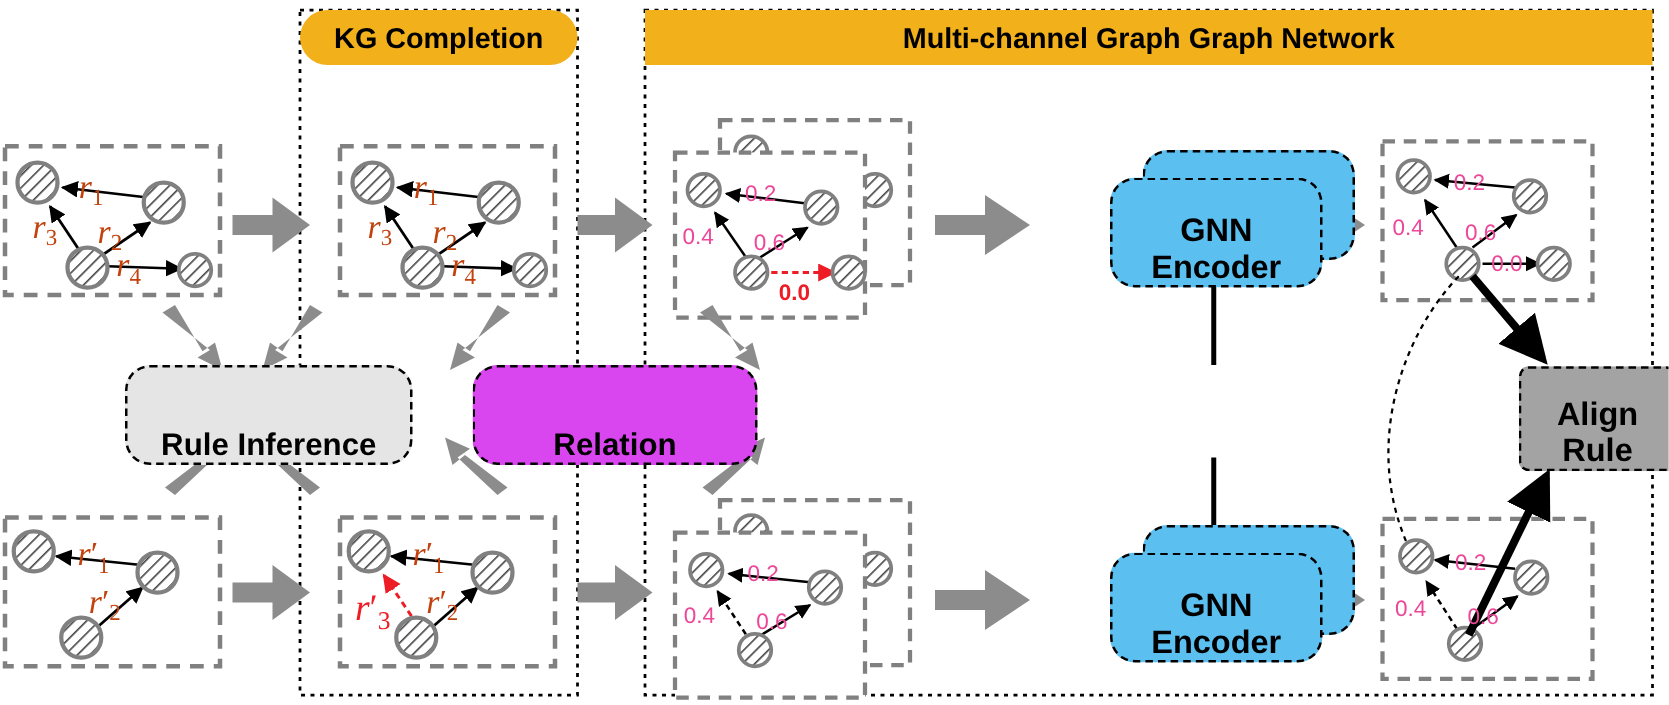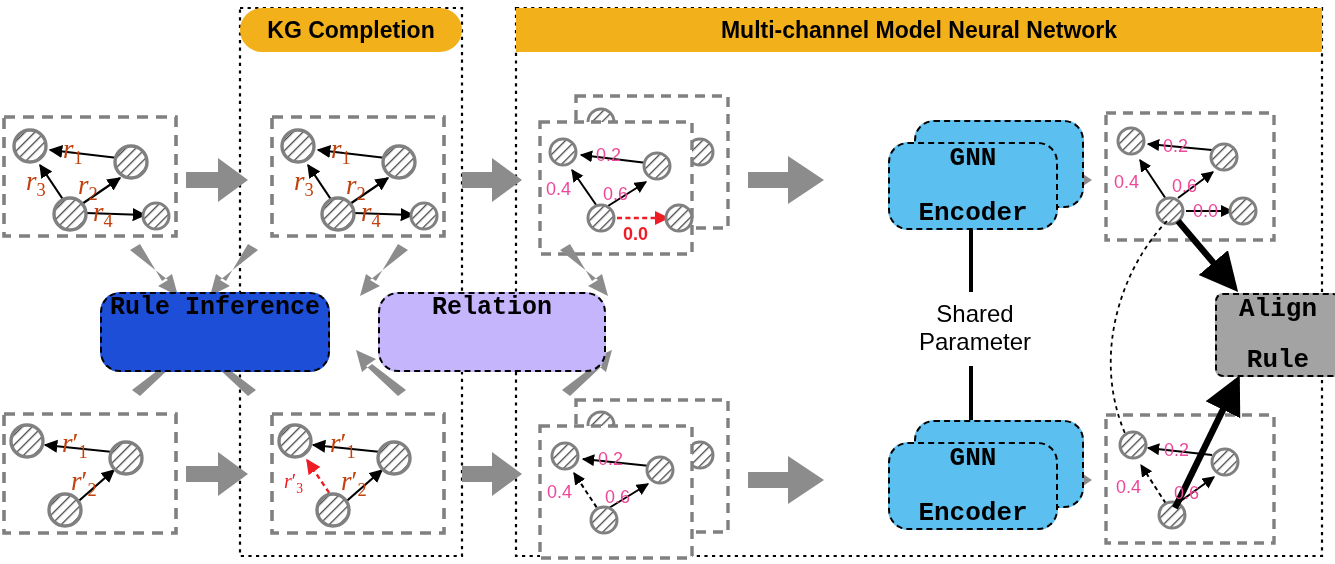--- a/index.html
+++ b/index.html
@@ -4,22 +4,22 @@
 <style>
   html,body{margin:0;padding:0;background:#ffffff;}
   body{width:1335px;height:564px;font-family:"Liberation Sans",sans-serif;}
   #stage{position:relative;width:1335px;height:564px;overflow:hidden;background:#fff;}
   #canvas{position:absolute;left:0;top:0;width:1335px;height:564px;}
   .banner{position:absolute;display:flex;align-items:center;justify-content:center;
           color:#000;font-weight:700;font-family:"Liberation Sans",sans-serif;}
   .bnr-kg{left:240px;top:8px;width:222px;height:44px;font-size:23px;border-radius:22px;}
   .bnr-mc{left:516px;top:8px;width:806px;height:44px;font-size:23px;}
   .bluebox{position:absolute;display:flex;flex-direction:column;align-items:center;
-           justify-content:space-between;color:#000;font-weight:700;line-height:1.12;
-           font-family:Liberation Mono, monospace;text-align:center;}
+           justify-content:flex-end;color:#000;font-weight:700;line-height:1.12;
+           font-family:Liberation Sans, sans-serif;text-align:center;}
   .bb-rule{left:100px;top:292px;width:226px;height:76px;font-size:25px;}
   .bb-relw{left:378px;top:292px;width:224px;height:76px;font-size:25px;}
   .bb-gnn1{left:888px;top:142px;width:166px;height:84px;font-size:26px;}
   .bb-gnn2{left:888px;top:442px;width:166px;height:84px;font-size:26px;}
   .bb-align{left:1203px;top:293px;width:122px;height:80px;font-size:26px;}
   .shared{position:absolute;left:895px;top:296px;width:160px;height:64px;
           display:flex;flex-direction:column;align-items:center;justify-content:center;
           font-size:24px;color:#000;line-height:1.18;text-align:center;
           font-family:"Liberation Sans",sans-serif;}
   .rlab{position:absolute;font-family:"Liberation Serif",serif;font-style:italic;
@@ -214,48 +214,44 @@
       <path d="M560,250 L598,280 L588,286 L608,296 L602,274 L592,281 L570,244 z"></path>
       <path d="M398,396 L366,366 L376,359 L356,350 L362,372 L372,364 L406,390 z"></path>
       <path d="M570,396 L602,366 L592,359 L612,350 L606,372 L596,364 L562,390 z"></path>
     </g>
   </svg>
 
   <div class="banner bnr-kg" style="background: rgb(242, 176, 26);">
     <span>KG Completion</span>
   </div>
   <div class="banner bnr-mc" style="background: rgb(242, 176, 26);">
-    <span>Multi-channel Model Neural Network</span>
-  </div>
-
-  <div class="bluebox bb-rule" style="background: #1d4ed8; border: 2.4px dashed rgb(0, 0, 0); border-radius: 20px;">
+    <span>Multi-channel Graph Graph Network</span>
+  </div>
+
+  <div class="bluebox bb-rule" style="background: #e5e5e5; border: 2.4px dashed rgb(0, 0, 0); border-radius: 20px;">
     <span>Rule Inference</span>
   </div>
-  <div class="bluebox bb-relw" style="background: #c4b5fd; border: 2.4px dashed rgb(0, 0, 0); border-radius: 20px;">
+  <div class="bluebox bb-relw" style="background: #d946ef; border: 2.4px dashed rgb(0, 0, 0); border-radius: 20px;">
     <span>Relation</span>
   </div>
   <div class="bluebox" style="left: 914px; top: 120px; width: 166px; height: 84px; background: rgb(91, 192, 240); border: 2.4px dashed rgb(0, 0, 0); border-radius: 20px; z-index: 0;"></div>
     <div class="bluebox bb-gnn1" style="background: rgb(91, 192, 240); border: 2.4px dashed rgb(0, 0, 0); border-radius: 20px; position: absolute; z-index: 2;">
     <span>GNN</span>
     <span>Encoder</span>
   </div>
   <div class="bluebox" style="left: 914px; top: 420px; width: 166px; height: 84px; background: rgb(91, 192, 240); border: 2.4px dashed rgb(0, 0, 0); border-radius: 20px; z-index: 0;"></div>
     <div class="bluebox bb-gnn2" style="background: rgb(91, 192, 240); border: 2.4px dashed rgb(0, 0, 0); border-radius: 20px; position: absolute; z-index: 2;">
     <span>GNN</span>
     <span>Encoder</span>
   </div>
   <div class="bluebox bb-align" style="background: #a3a3a3; border: 2.4px dashed rgb(0, 0, 0); border-radius: 8px; margin-left: 12px;">
     <span>Align</span>
     <span>Rule</span>
   </div>
 
-  <div class="shared">
-    <span>Shared</span>
-    <span>Parameter</span>
-  </div>
 
   <div class="rlab" style="left:63px;top:134px;font-size:27px;">
     <i>r</i><sub>1</sub>
   </div>
   <div class="rlab" style="left:78px;top:170px;font-size:27px;">
     <i>r</i><sub>2</sub>
   </div>
   <div class="rlab" style="left:26px;top:166px;font-size:27px;">
     <i>r</i><sub>3</sub>
   </div>
@@ -282,21 +278,21 @@
   <div class="rlab" style="left:71px;top:466px;font-size:27px;">
     <i>r</i><span class="pr">′</span><sub>2</sub>
   </div>
 
   <div class="rlab" style="left:330px;top:428px;font-size:27px;">
     <i>r</i><span class="pr">′</span><sub>1</sub>
   </div>
   <div class="rlab" style="left:341px;top:466px;font-size:27px;">
     <i>r</i><span class="pr">′</span><sub>2</sub>
   </div>
-  <div class="rlab red" style="left:284px;top:470px;font-size:20px;">
+  <div class="rlab red" style="left:284px;top:470px;font-size:30px;">
     <i>r</i><span class="pr">′</span><sub>3</sub>
   </div>
 
   <div class="wlab" style="left:596px;top:145px;font-size:18px;">0.2</div>
   <div class="wlab" style="left:546px;top:179px;font-size:18px;">0.4</div>
   <div class="wlab" style="left:603px;top:184px;font-size:18px;">0.6</div>
   <div class="wlab red bold" style="left:623px;top:224px;font-size:18px;">0.0</div>
 
   <div class="wlab" style="left:598px;top:449px;font-size:18px;">0.2</div>
   <div class="wlab" style="left:547px;top:482px;font-size:18px;">0.4</div>

